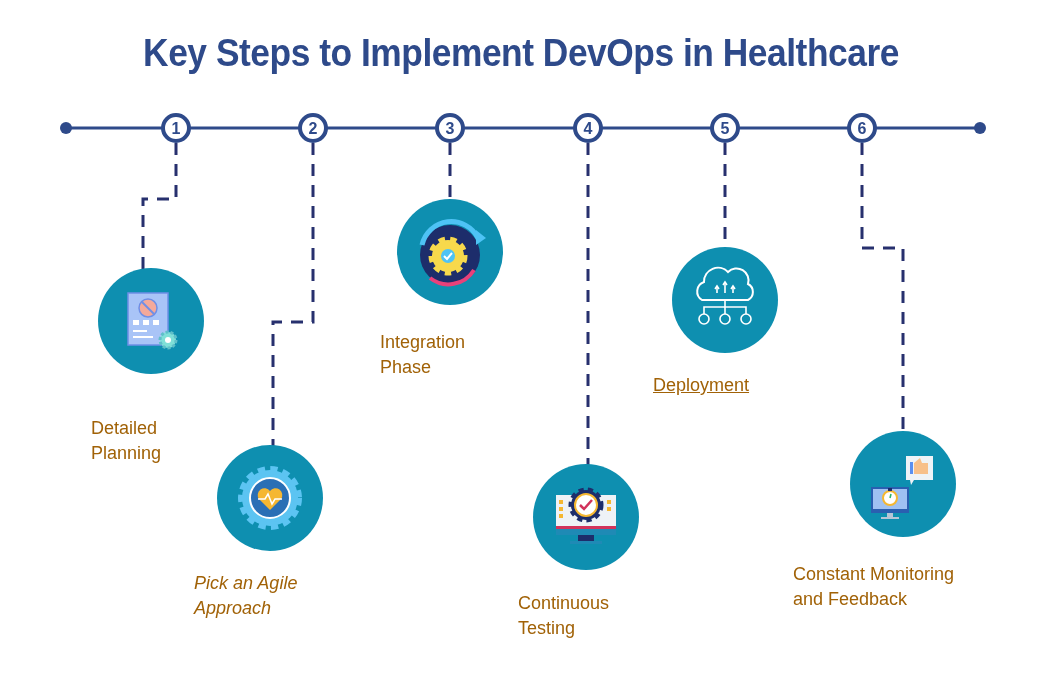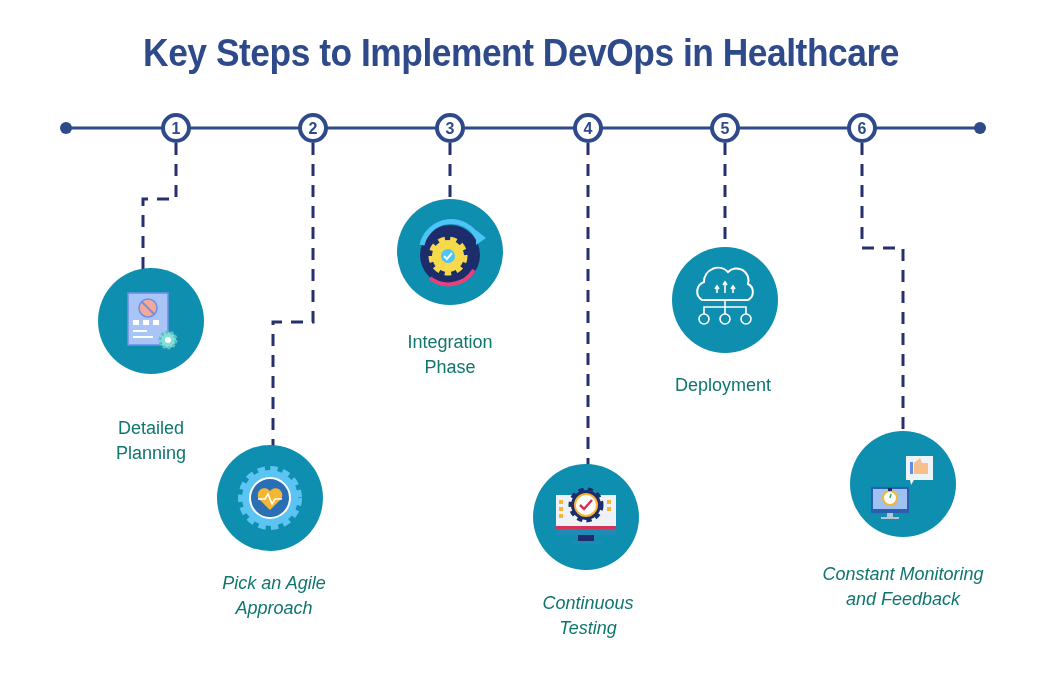--- a/index.html
+++ b/index.html
@@ -4,21 +4,21 @@
   <style>
     html, body { margin: 0; padding: 0; background: #ffffff; }
     body { width: 1042px; height: 695px; position: relative; overflow: hidden; font-family: "Liberation Sans", sans-serif; }
     .title {
       position: absolute; left: 0; top: 32px; width: 1042px; text-align: center;
       font-family: "Liberation Sans", sans-serif; font-weight: bold; font-size: 38px;
       color: #2e4a8a; letter-spacing: -0.5px; transform: scaleX(0.93);
     }
     svg.diagram { position: absolute; left: 0; top: 0; }
     .step-label {
-      position: absolute; text-align: center; color: #0f766e;
+      position: absolute; color: #a16207;
       font-family: "Liberation Sans", sans-serif; font-size: 18px; line-height: 25px;
       white-space: pre-line;
     }
   </style>
 </head>
 <body>
 
 <div class="title">Key Steps to Implement DevOps in Healthcare</div>
 
 <svg class="diagram" width="1042" height="695" viewBox="0 0 1042 695">
@@ -144,17 +144,17 @@
     <line x1="890" y1="498" x2="891" y2="494" stroke="#2bb36a" stroke-width="1.5"></line>
   </g>
 </svg>
 
 <div class="step-label" style="left:91px; top:416px; width:120px;">Detailed
 Planning</div>
 <div class="step-label" style="left:194px; top:571px; width:160px;font-style:italic;">Pick an Agile
 Approach</div>
 <div class="step-label" style="left:380px; top:330px; width:140px;">Integration
 Phase</div>
-<div class="step-label" style="left:518px; top:591px; width:140px;font-style:italic;">Continuous
+<div class="step-label" style="left:518px; top:591px; width:140px;">Continuous
 Testing</div>
-<div class="step-label" style="left:653px; top:373px; width:140px;">Deployment</div>
-<div class="step-label" style="left:793px; top:562px; width:220px;font-style:italic;">Constant Monitoring
+<div class="step-label" style="left:653px; top:373px; width:140px;text-decoration:underline;">Deployment</div>
+<div class="step-label" style="left:793px; top:562px; width:220px;">Constant Monitoring
 and Feedback</div>
 
 </body></html>

